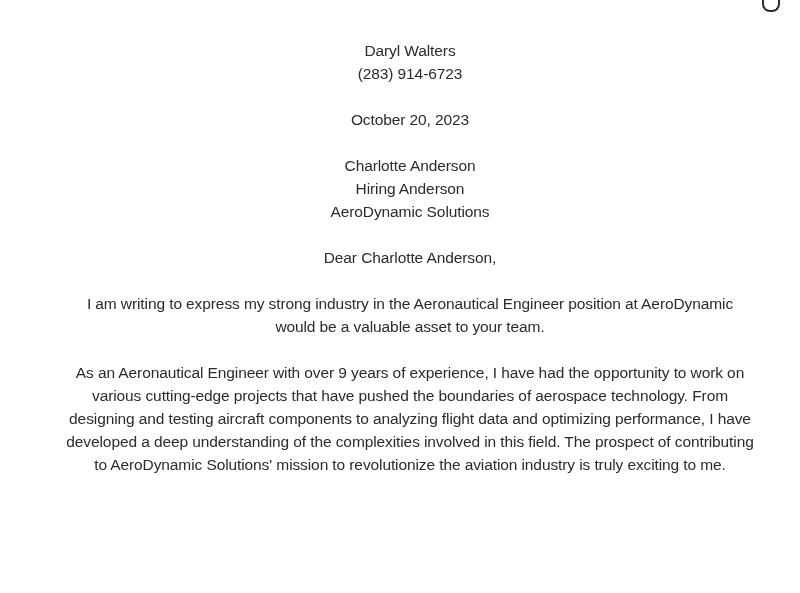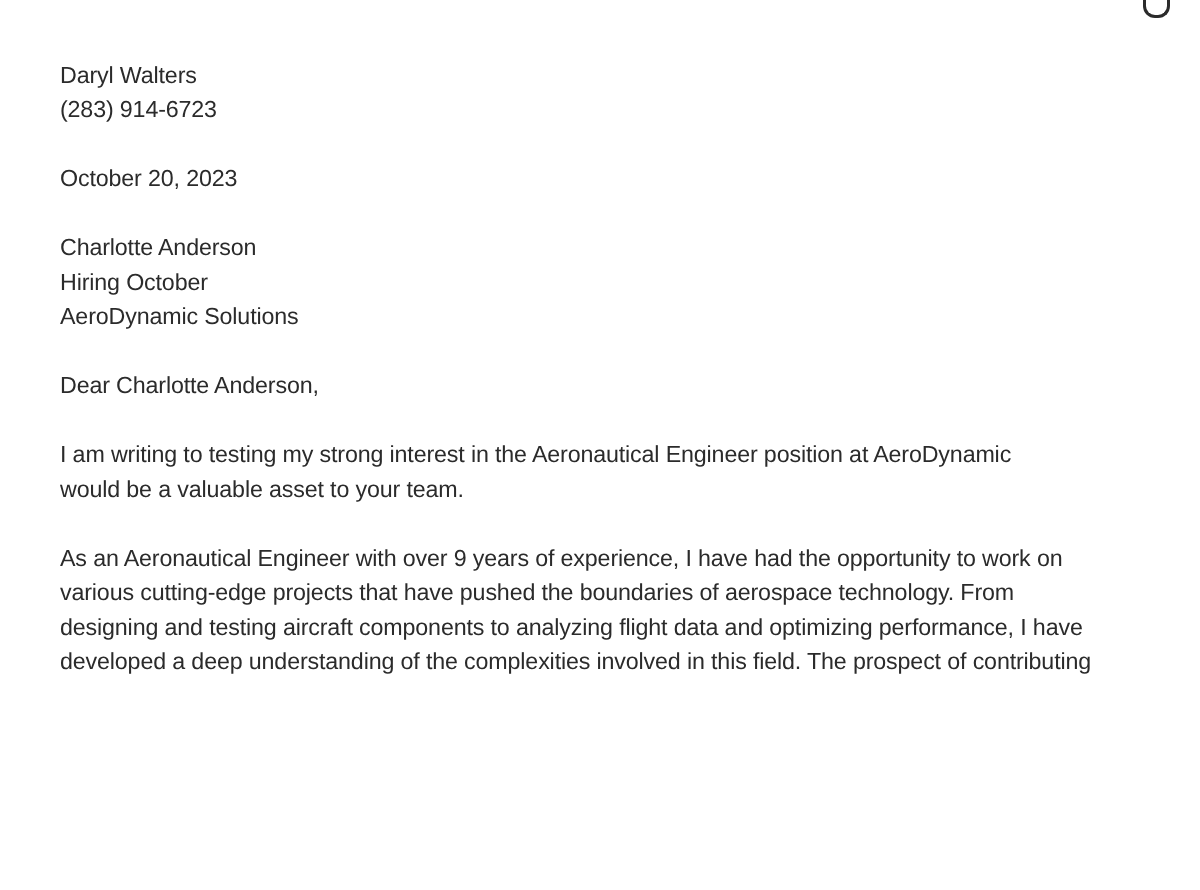--- a/index.html
+++ b/index.html
@@ -3,21 +3,21 @@
 <meta charset="utf-8">
 <style>
   html, body { margin: 0; padding: 0; background: #ffffff; }
   body {
     width: 800px; height: 593px; overflow: hidden; position: relative;
     font-family: "Liberation Sans", sans-serif;
     color: #2b2b2b;
     font-size: 15.5px;
   }
   .page { position: absolute; left: 40px; top: 39px; width: 740px; }
-  .line { height: 23px; line-height: 23px; white-space: nowrap; letter-spacing: -0.1px; }
+  .line { height: 23px; line-height: 23px; white-space: nowrap; letter-spacing: -0.1px; text-align: center; }
   .gap { height: 23px; }
   .corner-glyph {
     position: absolute; right: 20px; top: -12px;
     width: 14px; height: 22px;
     border: 2.5px solid #2b2b2b; border-top: none;
     border-radius: 0 0 8px 8px;
   }
 </style>
 </head>
 <body>
@@ -27,34 +27,35 @@
 <div class="page">
   <div>
     <div class="line">Daryl Walters</div>
     <div class="line">(283) 914-6723</div>
   </div>
   <div class="gap"></div>
   <div class="line">October 20, 2023</div>
   <div class="gap"></div>
   <div>
     <div class="line">Charlotte Anderson</div>
-    <div class="line">Hiring October</div>
+    <div class="line">Hiring Anderson</div>
     <div class="line">AeroDynamic Solutions</div>
   </div>
   <div class="gap"></div>
   <div class="line">Dear Charlotte Anderson,</div>
   <div class="gap"></div>
 
   <div>
-    <div class="line">I am writing to testing my strong interest in the Aeronautical Engineer position at AeroDynamic</div>
+    <div class="line">I am writing to express my strong industry in the Aeronautical Engineer position at AeroDynamic</div>
     <div class="line">would be a valuable asset to your team.</div>
   </div>
   <div class="gap"></div>
 
   <div>
     <div class="line">As an Aeronautical Engineer with over 9 years of experience, I have had the opportunity to work on</div>
     <div class="line">various cutting-edge projects that have pushed the boundaries of aerospace technology. From</div>
     <div class="line">designing and testing aircraft components to analyzing flight data and optimizing performance, I have</div>
     <div class="line">developed a deep understanding of the complexities involved in this field. The prospect of contributing</div>
+    <div class="line">to AeroDynamic Solutions' mission to revolutionize the aviation industry is truly exciting to me.</div>
   </div>
   <div class="gap"></div>
 
 </div>
 
 </body></html>

